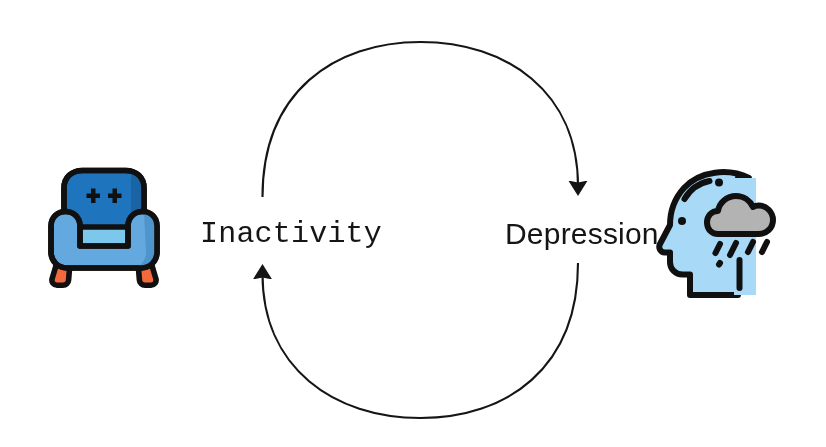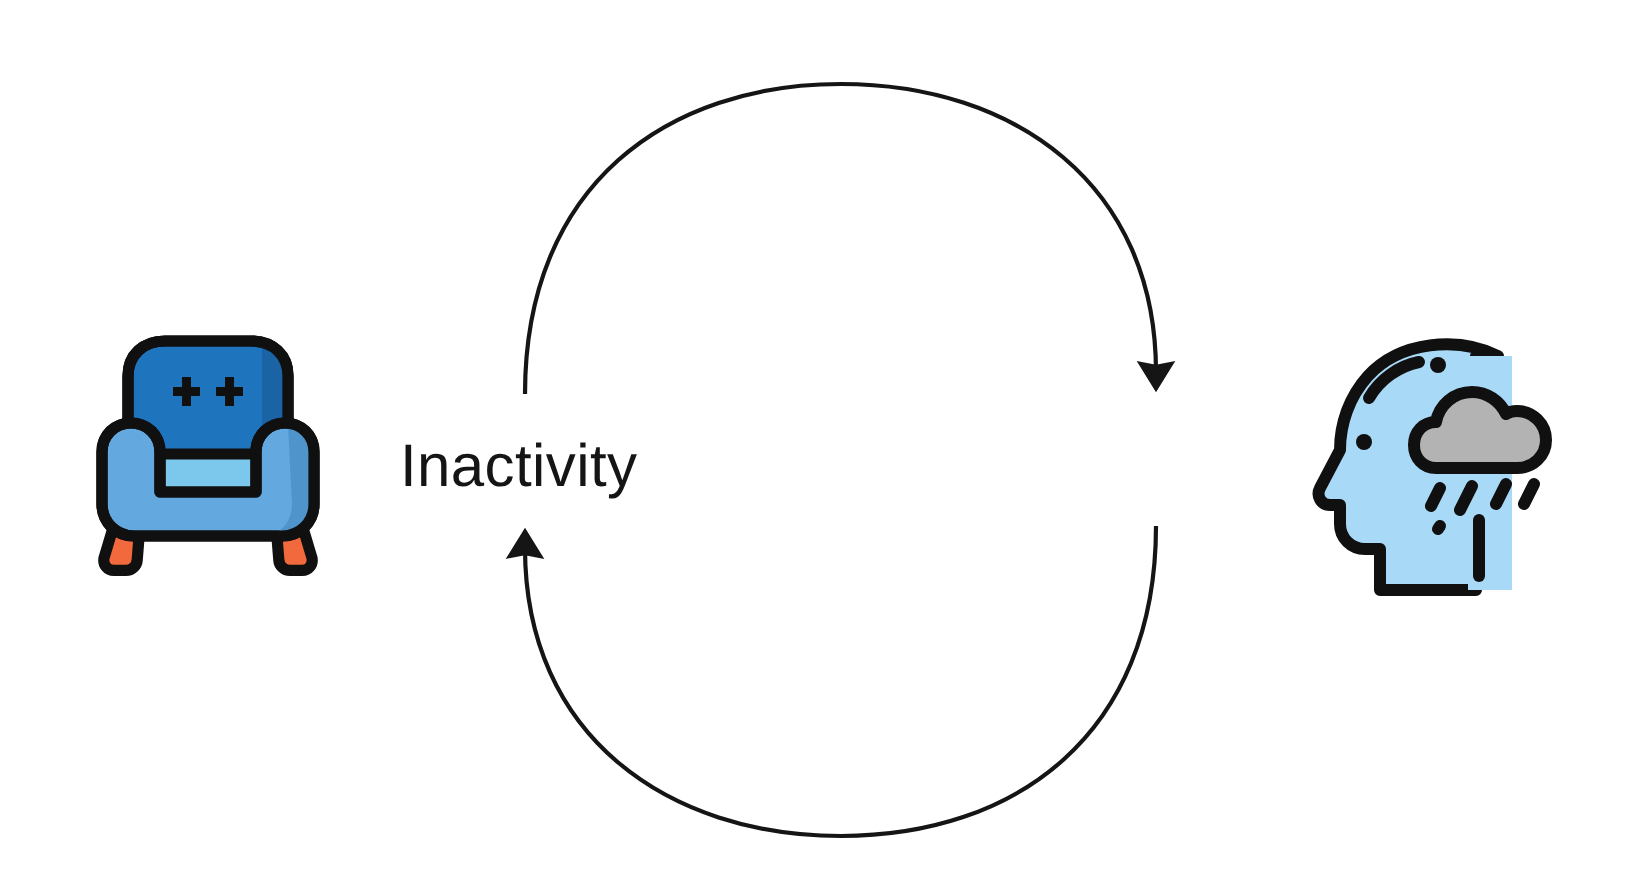--- a/index.html
+++ b/index.html
@@ -23,20 +23,21 @@
     font-size: 30px;
     font-weight: 400;
     color: #151515;
     letter-spacing: 0.2px;
     white-space: nowrap;
     line-height: 1;
   }
   #label-inactivity {
     left: 200px;
     top: 219px;
+    font-family: Liberation Mono, monospace;
   }
   #label-depression {
     left: 505px;
     top: 219px;
   }
   #cycle-arrows {
     position: absolute;
     left: 0;
     top: 0;
     width: 826px;
@@ -130,14 +131,15 @@
       <line x1="82" y1="79" x2="76" y2="91"></line>
       <line x1="99" y1="78" x2="94" y2="88"></line>
       <line x1="113" y1="78" x2="108" y2="88"></line>
       <line x1="66" y1="99" x2="65" y2="100.5"></line>
       <line x1="85.5" y1="96" x2="85.5" y2="124"></line>
     </g>
   </svg>
 
   <div class="node-label" id="label-inactivity">Inactivity</div>
 
+  <div class="node-label" id="label-depression">Depression</div>
 
 </div>
 
 </body></html>

